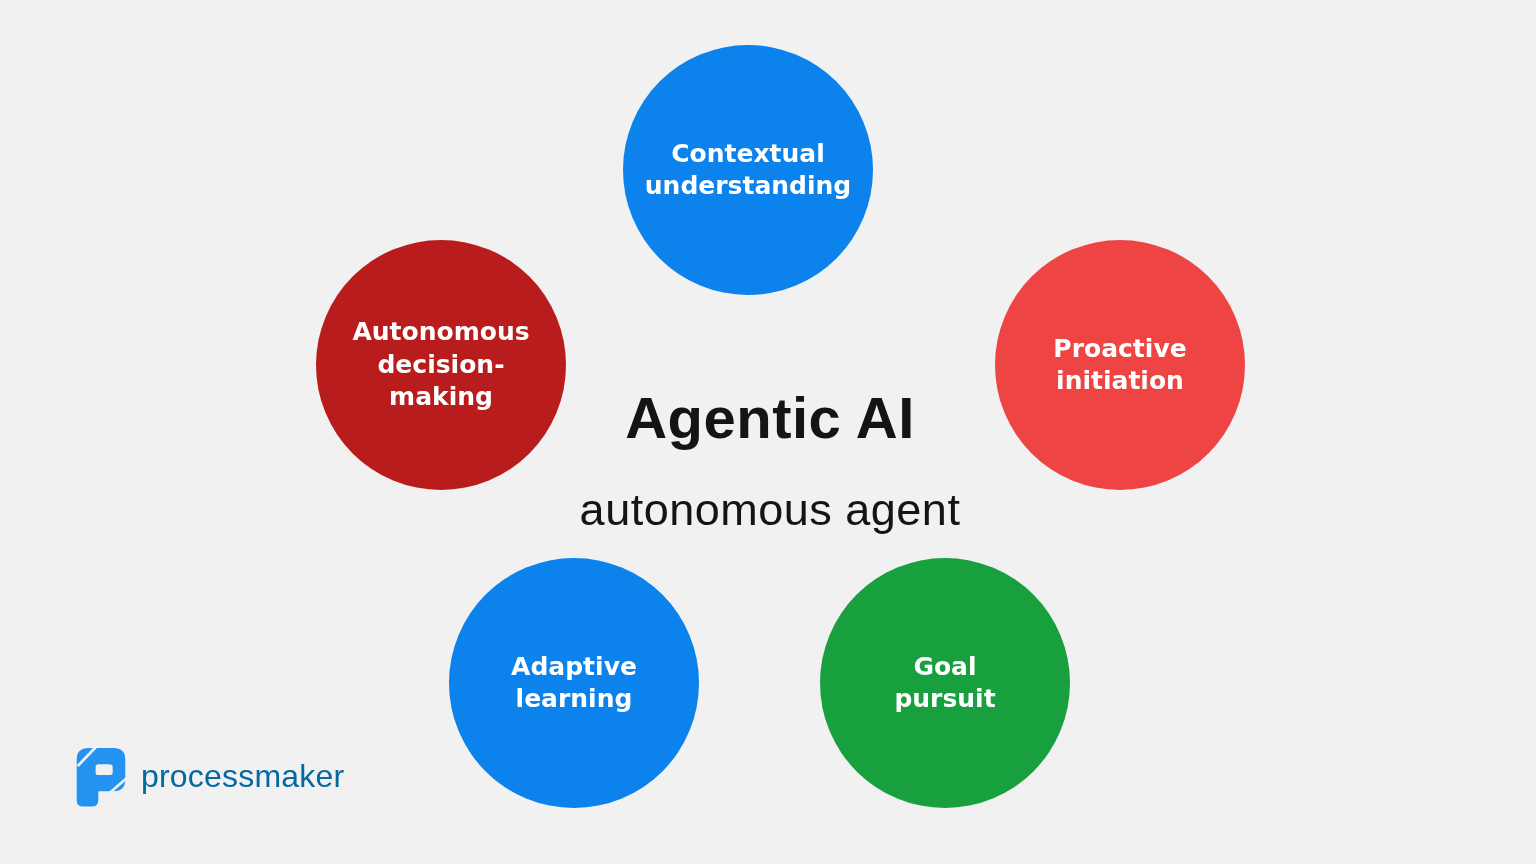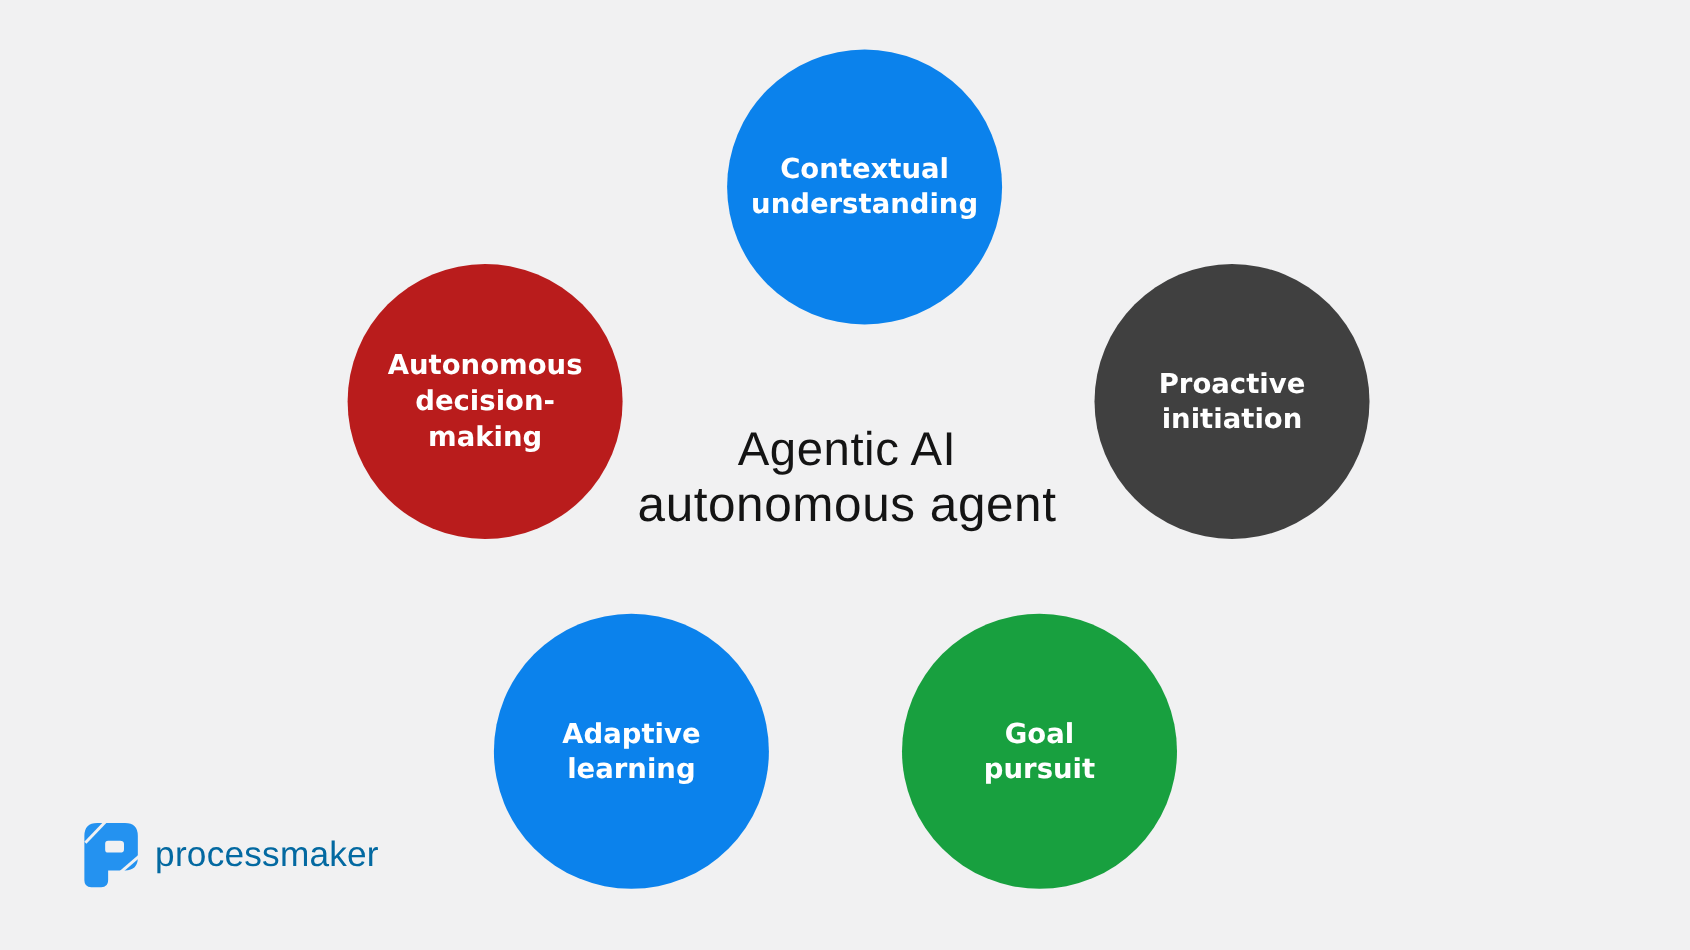--- a/index.html
+++ b/index.html
@@ -29,43 +29,43 @@
   }
   .circle-label {
     color: #ffffff;
     font-family: "DejaVu Sans", sans-serif;
     font-weight: bold;
     font-size: 25px;
     line-height: 1.3;
     text-align: center;
     white-space: pre-line;
   }
-  #c-contextual { left: 661px; top: 45px; }
+  #c-contextual { left: 623px; top: 45px; }
   #c-autonomous { left: 316px; top: 240px; }
   #c-proactive  { left: 995px; top: 240px; }
   #c-adaptive   { left: 449px; top: 558px; }
   #c-goal       { left: 820px; top: 558px; }
 
   
   .center-block {
     position: absolute;
     left: 770px;
     top: 386px;
     transform: translateX(-50%);
     text-align: center;
     white-space: nowrap;
   }
   .center-title {
-    font-size: 43px;
-    font-weight: normal;
+    font-size: 58px;
+    font-weight: bold;
     line-height: 1.1;
     letter-spacing: 0.5px;
   }
   .center-subtitle {
-    margin-top: 0;
+    margin-top: 34px;
     font-size: 45px;
     font-weight: normal;
     letter-spacing: 0.5px;
   }
 
   
   .logo {
     position: absolute;
     left: 74px;
     top: 742px;
@@ -89,21 +89,21 @@
     <span class="circle-label">Contextual
 understanding</span>
   </div>
 
   <div class="circle" id="c-autonomous" style="background: #b91c1c;">
     <span class="circle-label">Autonomous
 decision-
 making</span>
   </div>
 
-  <div class="circle" id="c-proactive" style="background: #404040;">
+  <div class="circle" id="c-proactive" style="background: #ef4444;">
     <span class="circle-label">Proactive
 initiation</span>
   </div>
 
   <div class="circle" id="c-adaptive" style="background: rgb(11, 130, 236);">
     <span class="circle-label">Adaptive
 learning</span>
   </div>
 
   <div class="circle" id="c-goal" style="background: rgb(24, 160, 63);">

